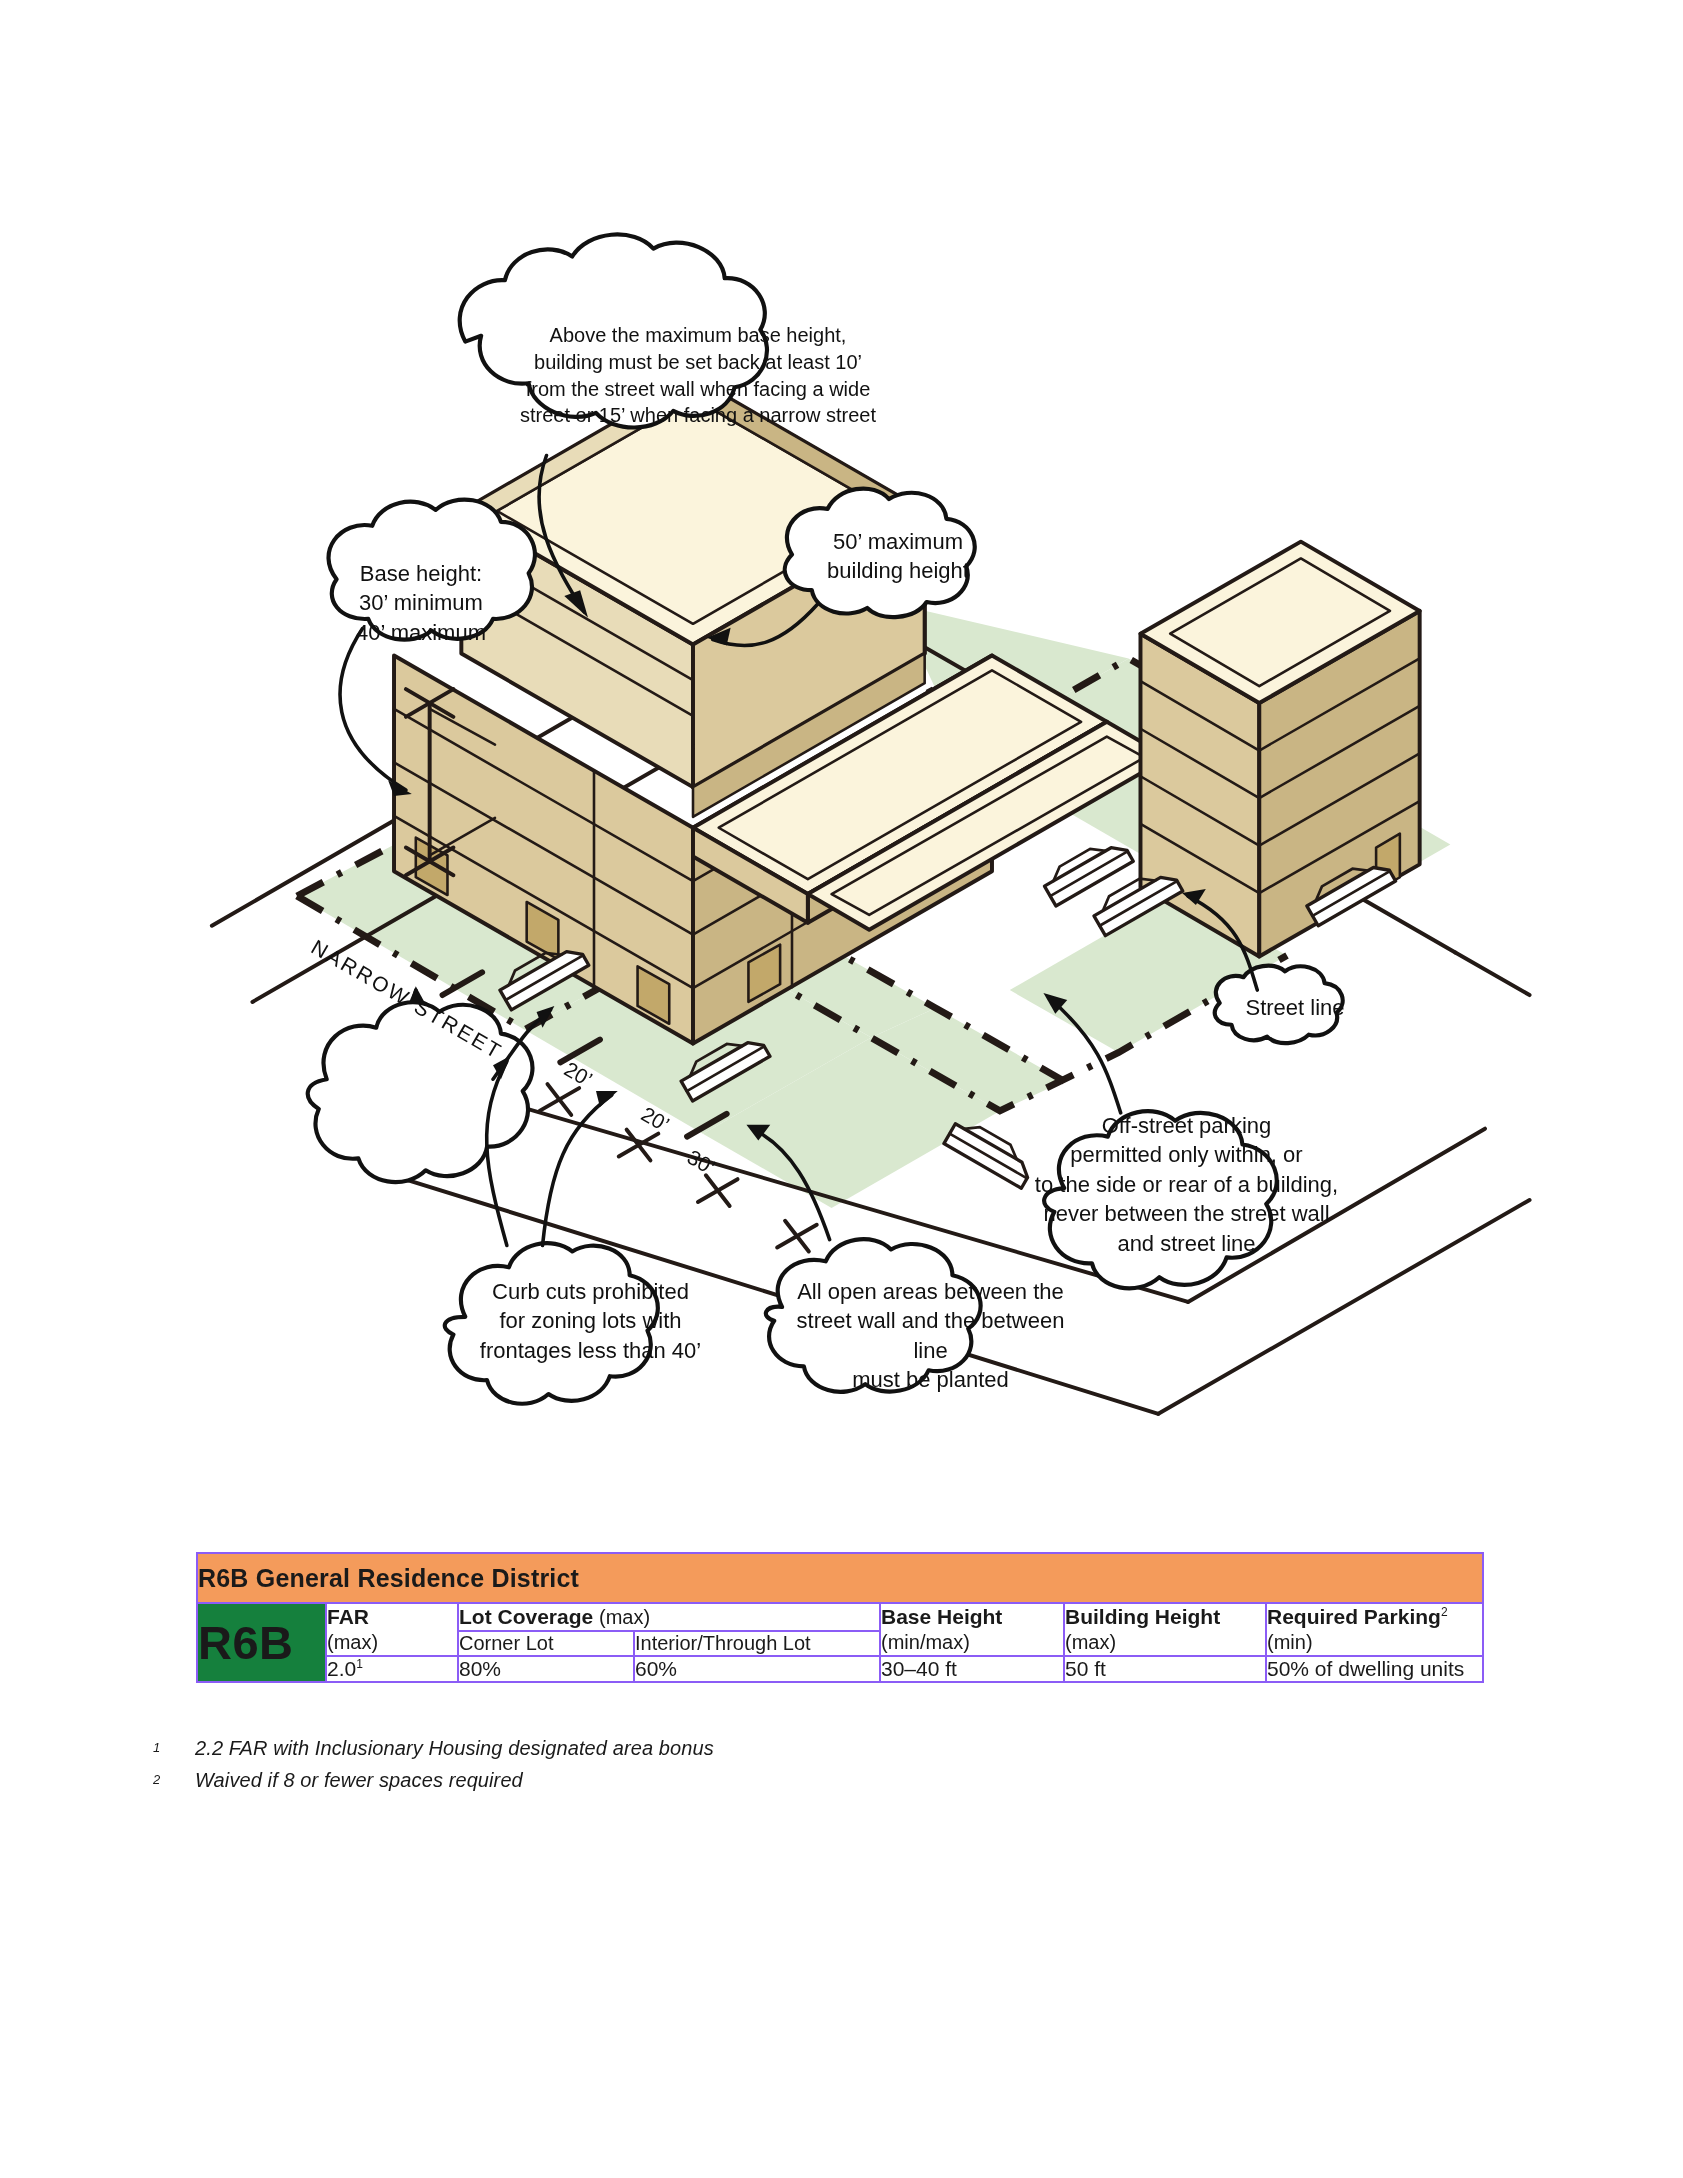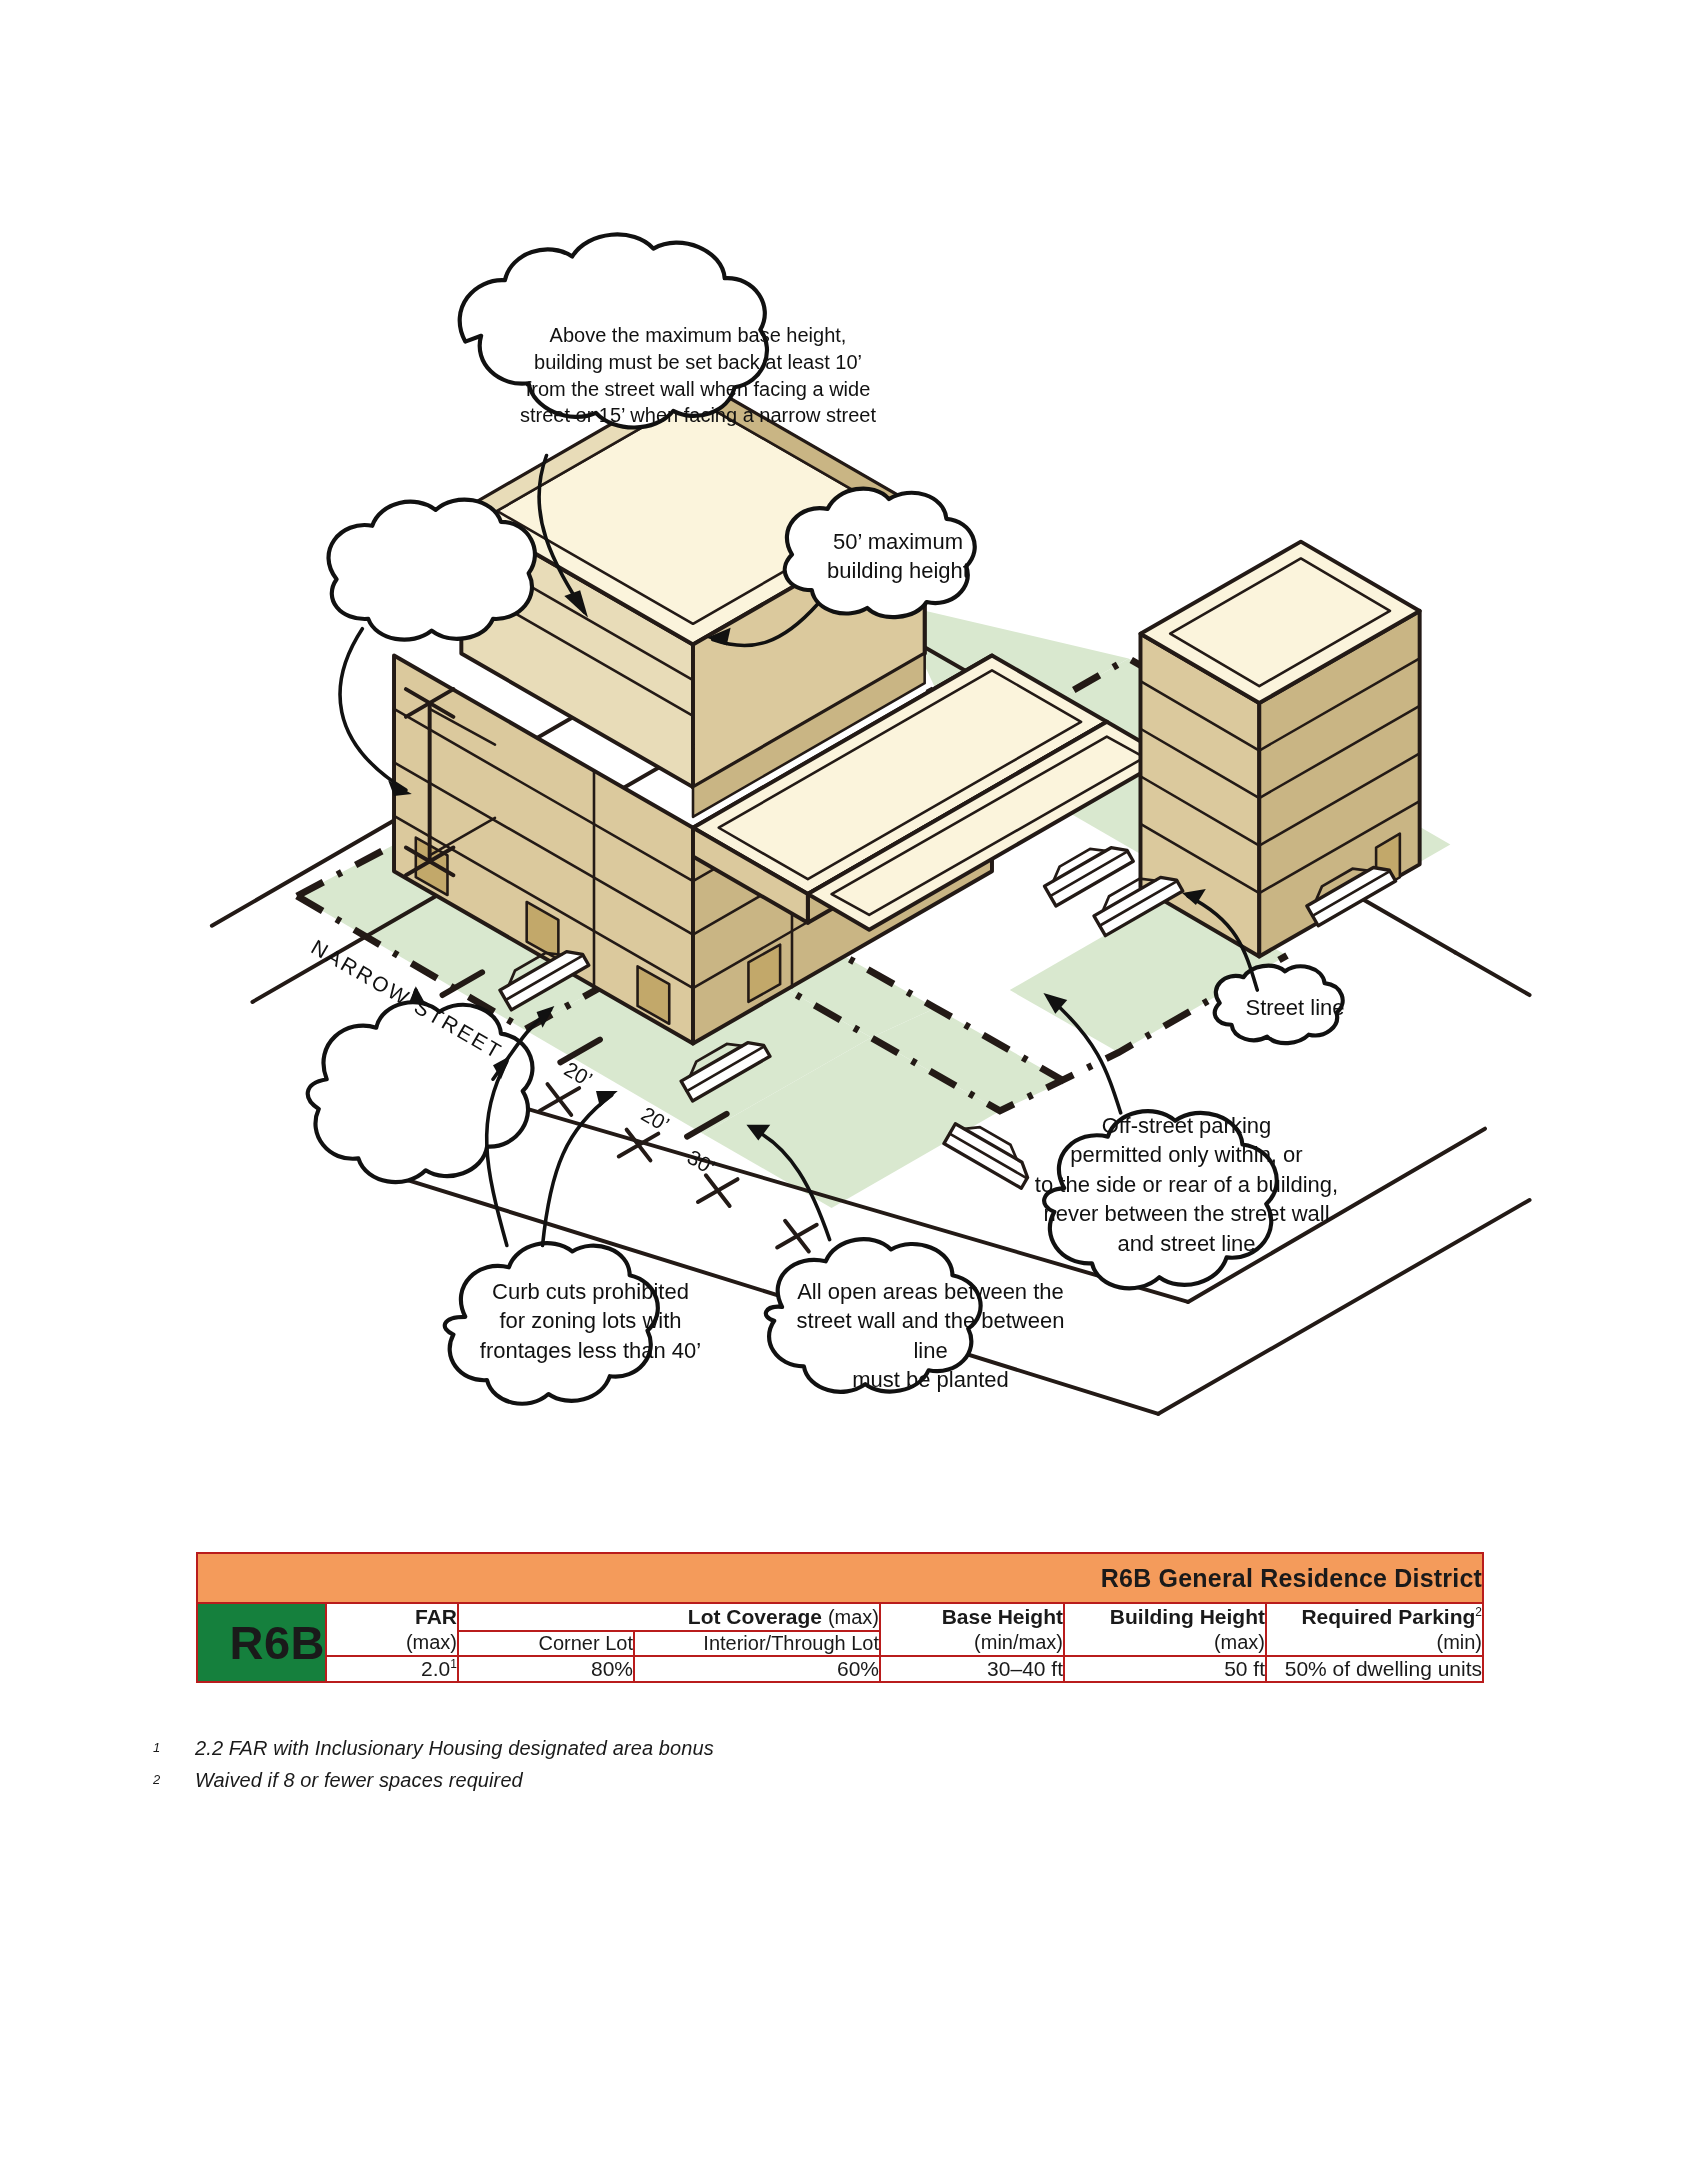--- a/index.html
+++ b/index.html
@@ -50,23 +50,23 @@
     top: 1552px;
     width: 1285px;
   }
   table.zoning {
     border-collapse: collapse;
     width: 1285px;
     table-layout: fixed;
     font-family: "Liberation Sans", sans-serif;
   }
   table.zoning td, table.zoning th {
-    border: 2px solid #b91c1c;
+    border: 2px solid #8b5cf6;
     padding: 0;
-    text-align: right;
+    text-align: left;
     vertical-align: middle;
     color: #1a1a1a;
   }
   .hdr-banner {
     background: #F49B5B;
     color: #ffffff;
     font-weight: bold;
     font-size: 25px;
     letter-spacing: 0.2px;
     height: 48px;
@@ -439,20 +439,23 @@
         <polygon fill="#111111" points="1054,1003 1078,1010 1066,1024"></polygon>
       </g>
     </svg>
   </div>
 
   <div class="callout-text" style="left:485px; top:322px; width:426px; font-size:20px;">Above the maximum base height,
 building must be set back at least 10’
 from the street wall when facing a wide
 street or 15’ when facing a narrow street</div>
 
+  <div class="callout-text" style="left:327px; top:559px; width:188px; font-size:22px;">Base height:
+30’ minimum
+40’ maximum</div>
 
   <div class="callout-text" style="left:799px; top:527px; width:198px; font-size:22px;">50’ maximum
 building height</div>
 
   <div class="callout-text" style="left:1216px; top:993px; width:158px; font-size:22px;">Street line</div>
 
 
   <div class="callout-text" style="left:457px; top:1277px; width:267px; font-size:22px;">Curb cuts prohibited
 for zoning lots with
 frontages less than 40’</div>

